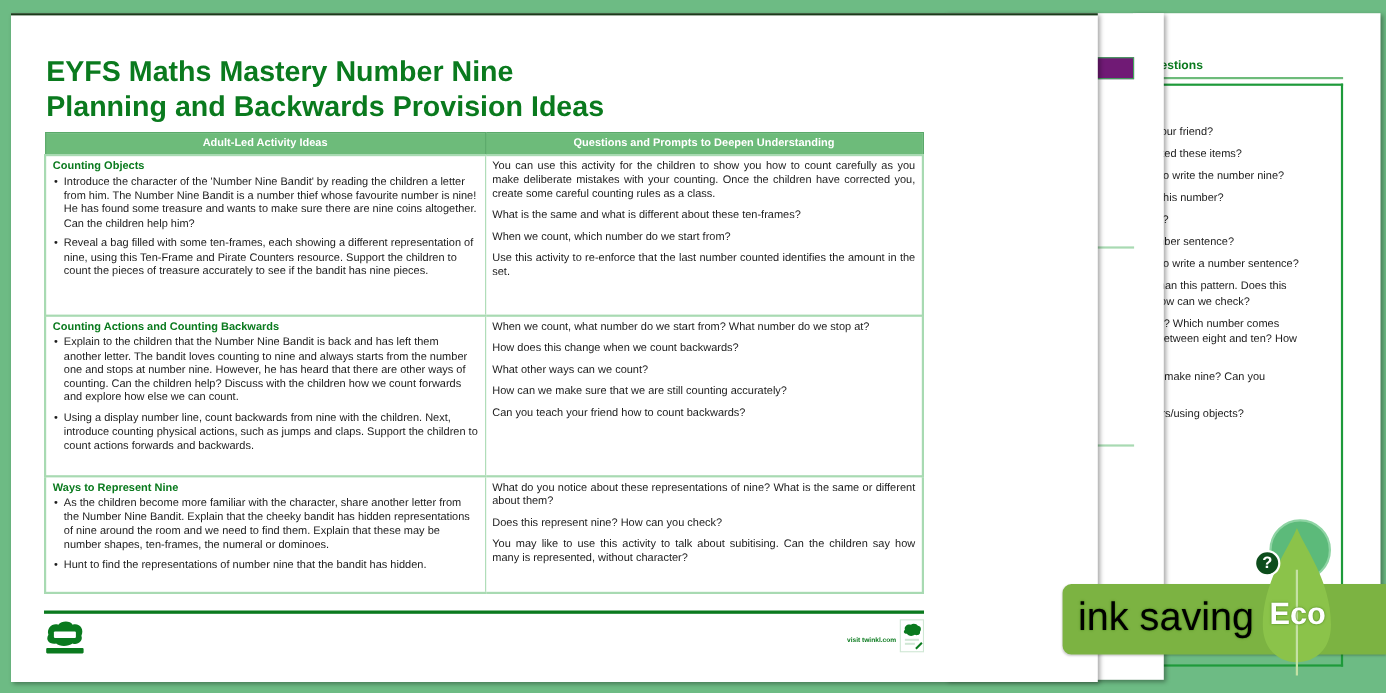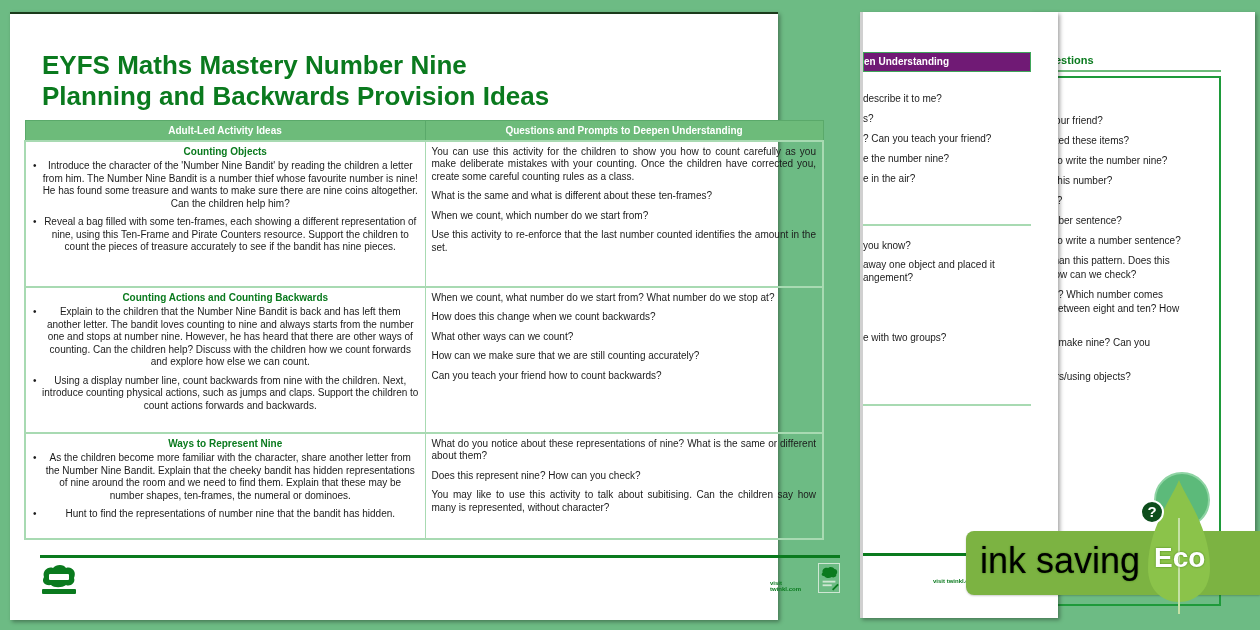--- a/index.html
+++ b/index.html
@@ -9,44 +9,43 @@
       font-family: "DejaVu Sans", sans-serif;
       position: relative;
     }
     .page {
       position: absolute;
       background: #ffffff;
       box-shadow: 2px 2px 4px rgba(0,0,0,0.35);
     }
     #page3 { left: 1030px; top: 12px; width: 225px; height: 526px; border-left: 3px solid #d0d0d0; }
     #page2 { left: 860px; top: 12px; width: 198px; height: 606px; border-left: 3px solid #d0d0d0; }
-    #page1 { left: 10px; top: 12px; width: 768px; height: 608px; border-top: 2px solid #1a3a1a; }
+    #page1 { left: 10px; top: 12px; width: 988px; height: 608px; border-top: 2px solid #1a3a1a; }
 
     .title {
       position: absolute; left: 32px; top: 36px;
       font-family: "Liberation Sans", sans-serif;
       font-weight: bold; font-size: 26px; line-height: 31px;
       color: #0a7a1e;
     }
     .tbl {
-      position: absolute; left: 14px; top: 106px; width: 798px;
+      position: absolute; left: 30px; top: 106px; width: 798px;
       border-collapse: collapse; table-layout: fixed;
     }
     .tbl th {
       background: #6dbb7a; color: #ffffff;
       font-family: "Liberation Sans", sans-serif;
       font-weight: bold; font-size: 10px; height: 20px;
       border: 1px solid #5aa96a; text-align: center;
     }
     .tbl td {
       vertical-align: top; border-top: 2px solid #a8dab2; border-bottom: 2px solid #a8dab2;
       font-family: "Liberation Sans", sans-serif;
       font-size: 10px; line-height: 12.5px; color: #1b1b1b;
       padding: 4px 6px 6px 6px;
-      text-align: center;
     }
     .tbl td.left { border-left: 2px solid #a8dab2; border-right: 1px solid #a8dab2; }
     .tbl td.right { border-right: 2px solid #a8dab2; text-align: justify; border-radius: 19px; }
     .sec-title { color: #0a7a1e; font-weight: bold; font-size: 10px; margin-bottom: 2px; }
     .bullet { position: relative; padding-left: 10px; margin-bottom: 6px; }
     .bullet::before { content: "•"; position: absolute; left: 1px; top: 0; }
     .q { margin-bottom: 7px; }
 
     .footer-line { position: absolute; left: 30px; top: 541px; width: 800px; height: 3px; background: #0a7a1e; }
     .logo-left {

